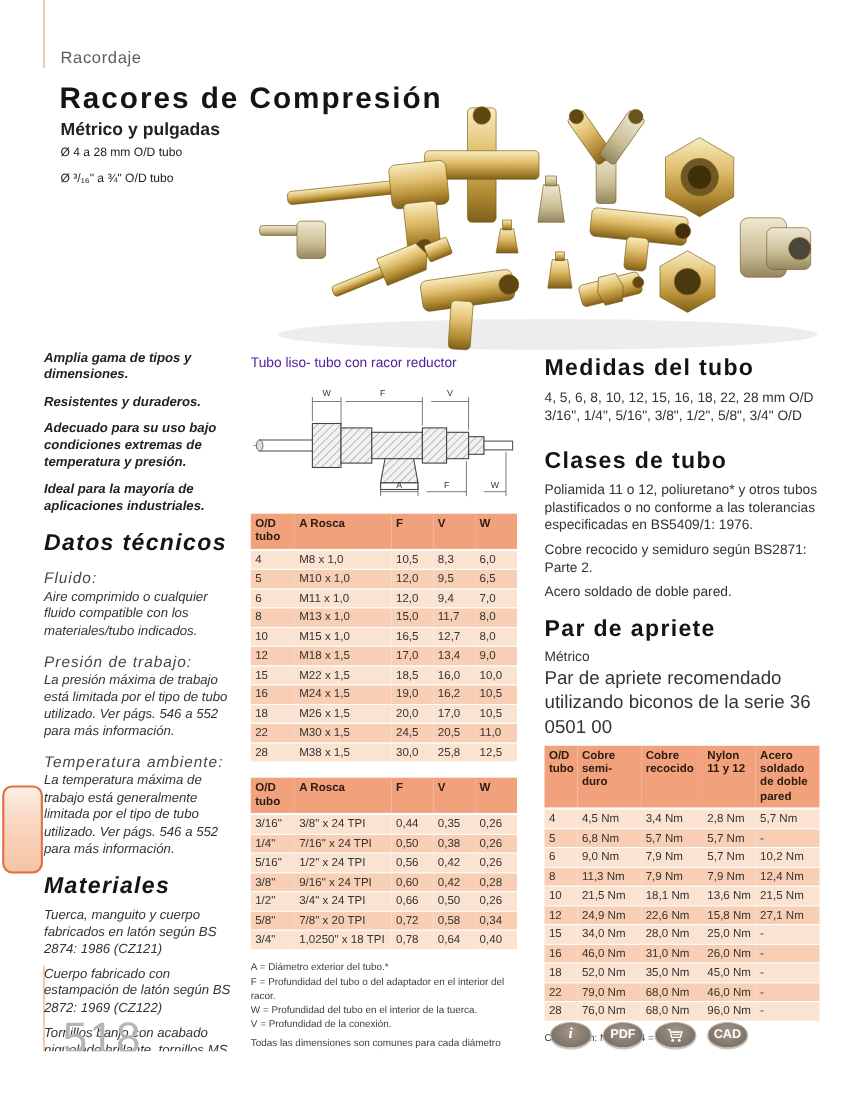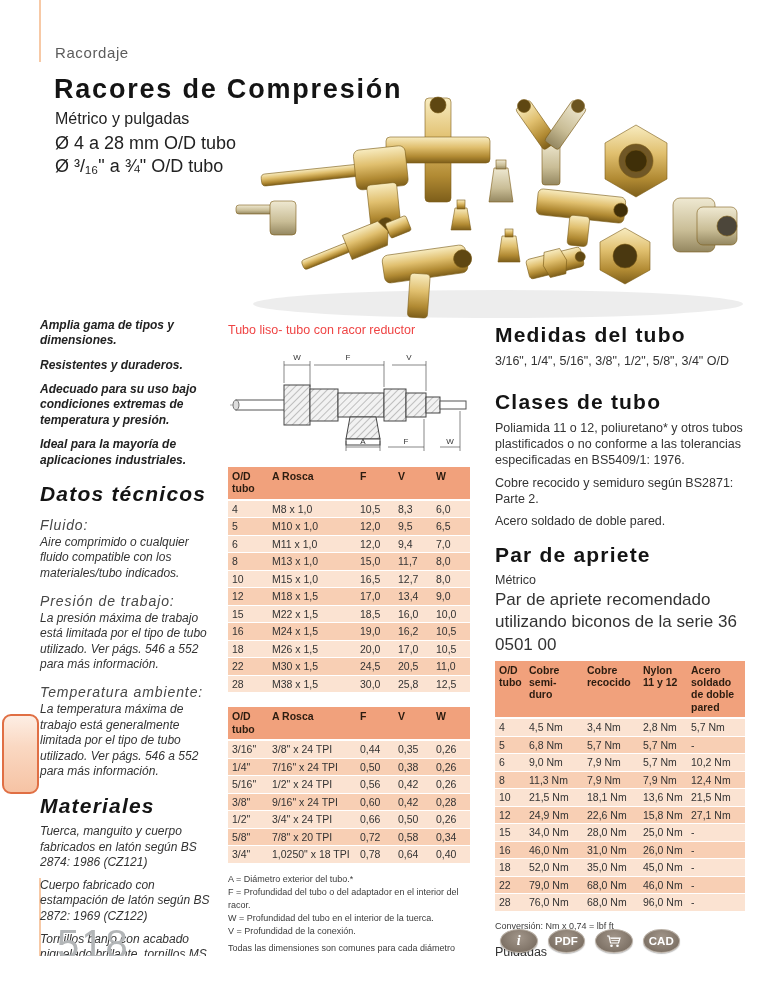--- a/index.html
+++ b/index.html
@@ -5,35 +5,35 @@
   html,body{margin:0;padding:0;background:#fff;}
   .page{position:relative;width:768px;height:956px;background:#fff;overflow:hidden;
         font-family:"Liberation Sans","DejaVu Sans",sans-serif;color:#333;}
   .vline{position:absolute;left:39px;width:2px;background:#f7c9a6;}
   .vline.top{top:0;height:62px;}
   .vline.bottom{top:878px;height:116px;}
   .side-tab{position:absolute;left:2px;top:714px;width:33px;height:76px;border:2px solid #e06f44;
             border-radius:9px;background:linear-gradient(180deg,#fdeee4 0%,#fad8c2 40%,#f6c3a4 100%);}
   .kicker{position:absolute;left:55px;top:44px;font-size:15px;color:#5c5c5c;letter-spacing:.6px;}
   .title{position:absolute;left:54px;top:74px;font-size:27px;font-weight:bold;color:#141414;letter-spacing:1.8px;}
-  .subtitle{position:absolute;left:55px;top:110px;font-size:16px;font-weight:400;color:#222;}
-  .range{position:absolute;left:55px;font-size:18px;color:#222;}
+  .subtitle{position:absolute;left:55px;top:110px;font-size:16px;font-weight:700;color:#222;}
+  .range{position:absolute;left:55px;font-size:11px;color:#222;}
   .range.mm{top:133px;}
   .range.inch{top:156px;}
   .photo{position:absolute;left:233px;top:88px;width:527px;height:238px;}
   .col{position:absolute;}
   .col-left{left:40px;top:318px;width:176px;font-style:italic;}
   .col-mid{left:228px;top:323px;width:242px;}
   .col-right{left:495px;top:323px;width:250px;}
   .h2{font-size:21px;font-weight:bold;color:#141414;letter-spacing:1.2px;margin:0 0 6px 0;}
   .feature{font-size:12px;font-weight:bold;color:#222;line-height:1.28;margin-bottom:9px;}
   .subhead{font-size:14px;color:#474747;letter-spacing:.9px;margin:11px 0 2px 0;}
   .body-text{font-size:12px;line-height:1.3;color:#333;margin:0 0 2px 0;}
   .mat-p{font-size:12px;line-height:1.3;color:#333;margin:0 0 7px 0;}
-  .mid-sub{font-size:12.5px;color:#ef4444;margin:0 0 10px 0;}
+  .mid-sub{font-size:12.5px;color:#4c1d95;margin:0 0 10px 0;}
   .diagram{display:block;margin:2px 0 12px 0;}
   table{border-collapse:collapse;width:100%;font-size:10.5px;table-layout:fixed;}
   th{background:#f1a17c;color:#2b1c10;font-weight:bold;text-align:left;vertical-align:top;
      padding:3px 4px 4px 4px;line-height:1.18;border-bottom:2px solid #fff;}
   td{padding:2px 4px 2.5px 4px;color:#333;border-bottom:1px solid #fff;vertical-align:top;}
   tbody tr:nth-child(odd) td{background:#fbe3d2;}
   tbody tr:nth-child(even) td{background:#f8cfb4;}
   .tbl{margin-bottom:9px;padding-left:36px;}
   .c-od{width:40px;} .c-rosca{width:88px;} .c-num{width:38px;}
   .t-od{width:30px;} .t-c1{width:58px;} .t-c2{width:56px;} .t-ny{width:48px;} .t-ac{width:58px;}
@@ -394,20 +394,21 @@
         <div class="legend-line">A  = Diámetro exterior del tubo.*</div>
         <div class="legend-line">F  = Profundidad del tubo o del adaptador en el interior del racor.</div>
         <div class="legend-line">W  = Profundidad del tubo en el interior de la tuerca.</div>
         <div class="legend-line">V  = Profundidad de la conexión.</div>
       </div>
     <p class="note-p">Todas las dimensiones son comunes para cada diámetro exterior del tubo. Consultar páginas posteriores de esta sección para verificar medidas individuales de cada uno de estos racores. Las dimensiones V y W variarán en función del par de apriete aplicado, por tanto estas dimensiones son solamente una guía. *Nota: Las dimensiones 'O/D' del tubo indicadas en las siguientes tablas están referidas a las medidas de las roscas Enots listadas anteriormente.</p>
   </div>
 
   <div class="col col-right">
     <div class="h2">Medidas del tubo</div>
+    <div class="tube-line">4, 5, 6, 8, 10, 12, 15, 16, 18, 22, 28 mm O/D</div>
     <div class="tube-line">3/16", 1/4", 5/16", 3/8", 1/2", 5/8", 3/4" O/D</div>
 
     <div class="h2" style="margin-top:20px;">Clases de tubo</div>
     <div>
         <div class="clase-p">Poliamida 11 o 12, poliuretano* y otros tubos plastificados o no conforme a las tolerancias especificadas en BS5409/1: 1976.</div>
         <div class="clase-p">Cobre recocido y semiduro según BS2871: Parte 2.</div>
         <div class="clase-p">Acero soldado de doble pared.</div>
       </div>
 
     <div class="h2" style="margin-top:14px;">Par de apriete</div>

